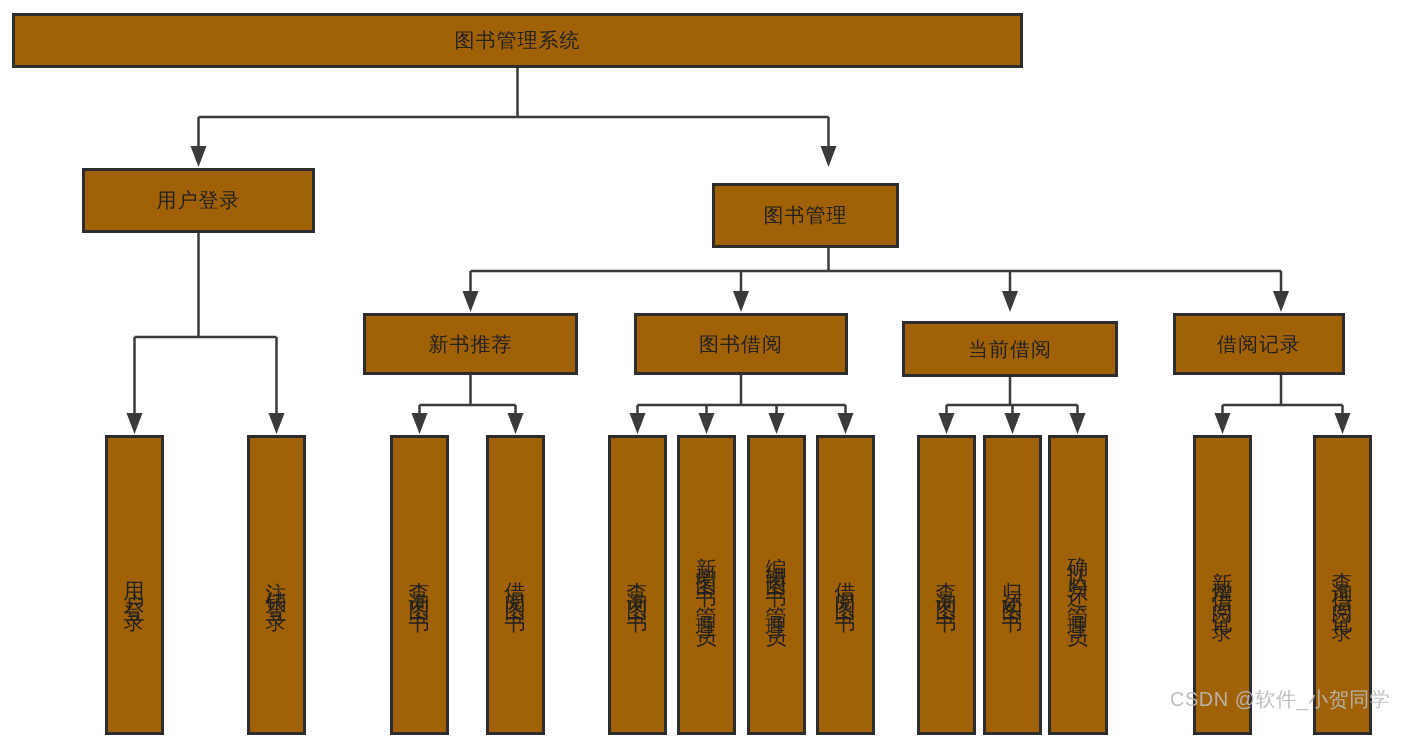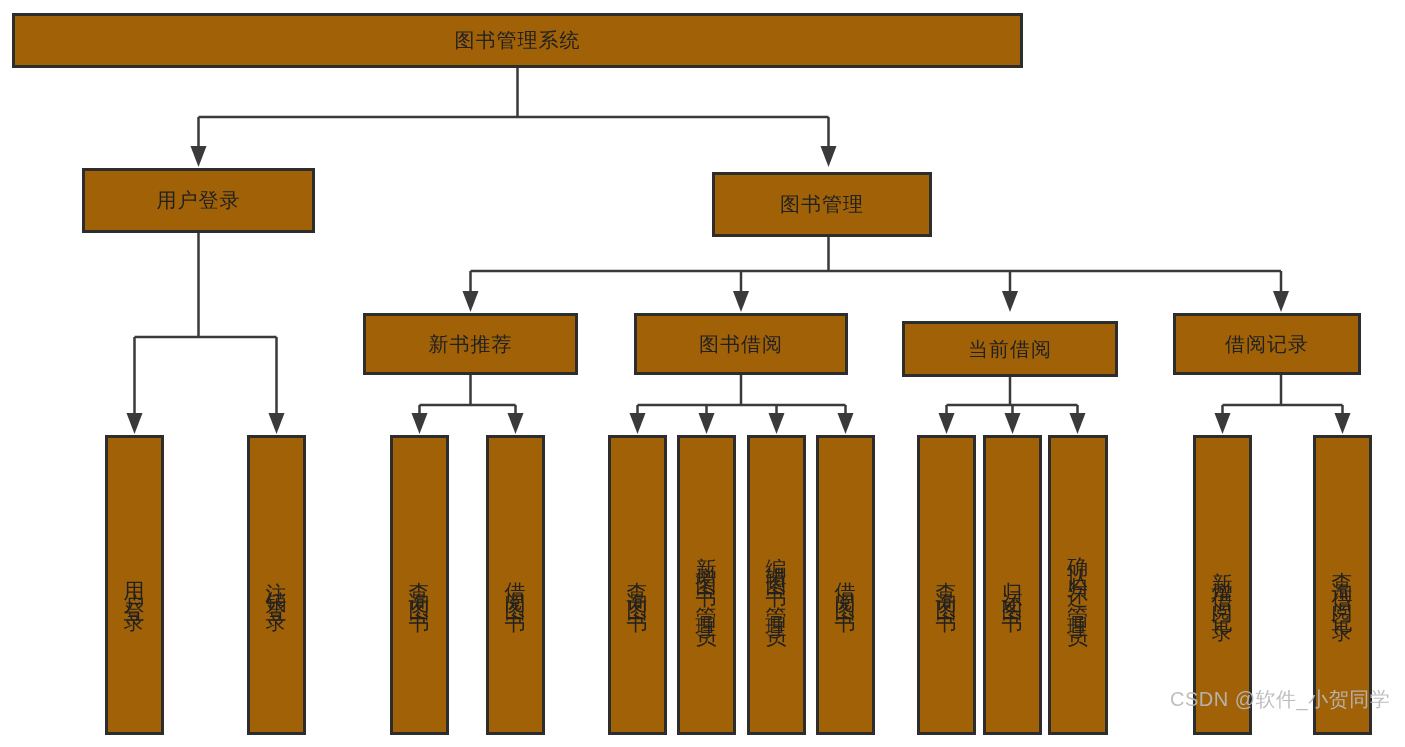--- a/index.html
+++ b/index.html
@@ -68,26 +68,26 @@
       <polygon points="1004.5,413 1020.5,413 1012.5,434"></polygon>
       <polygon points="1069.5,413 1085.5,413 1077.5,434"></polygon>
       <polygon points="1214.5,413 1230.5,413 1222.5,434"></polygon>
       <polygon points="1334.5,413 1350.5,413 1342.5,434"></polygon>
     </g>
   </svg>
 
   <div class="box h" style="left:12px;top:13px;width:1011px;height:55px">图书管理系统</div>
 
   <div class="box h" style="left:82px;top:168px;width:233px;height:65px">用户登录</div>
-  <div class="box h" style="left:712px;top:172px;width:220px;height:65px">图书管理</div>
+  <div class="box h" style="left:712px;top:183px;width:187px;height:65px">图书管理</div>
 
   <div class="box h" style="left:363px;top:313px;width:215px;height:62px">新书推荐</div>
   <div class="box h" style="left:634px;top:313px;width:214px;height:62px">图书借阅</div>
   <div class="box h" style="left:902px;top:321px;width:216px;height:56px">当前借阅</div>
-  <div class="box h" style="left:1173px;top:313px;width:188px;height:62px">借阅记录</div>
+  <div class="box h" style="left:1173px;top:313px;width:172px;height:62px">借阅记录</div>
 
   <div class="box v" style="left:105px">
     <span class="vtext">用户登录</span>
   </div>
   <div class="box v" style="left:247px">
     <span class="vtext">注销登录</span>
   </div>
 
   <div class="box v" style="left:390px">
     <span class="vtext">查询图书</span>

